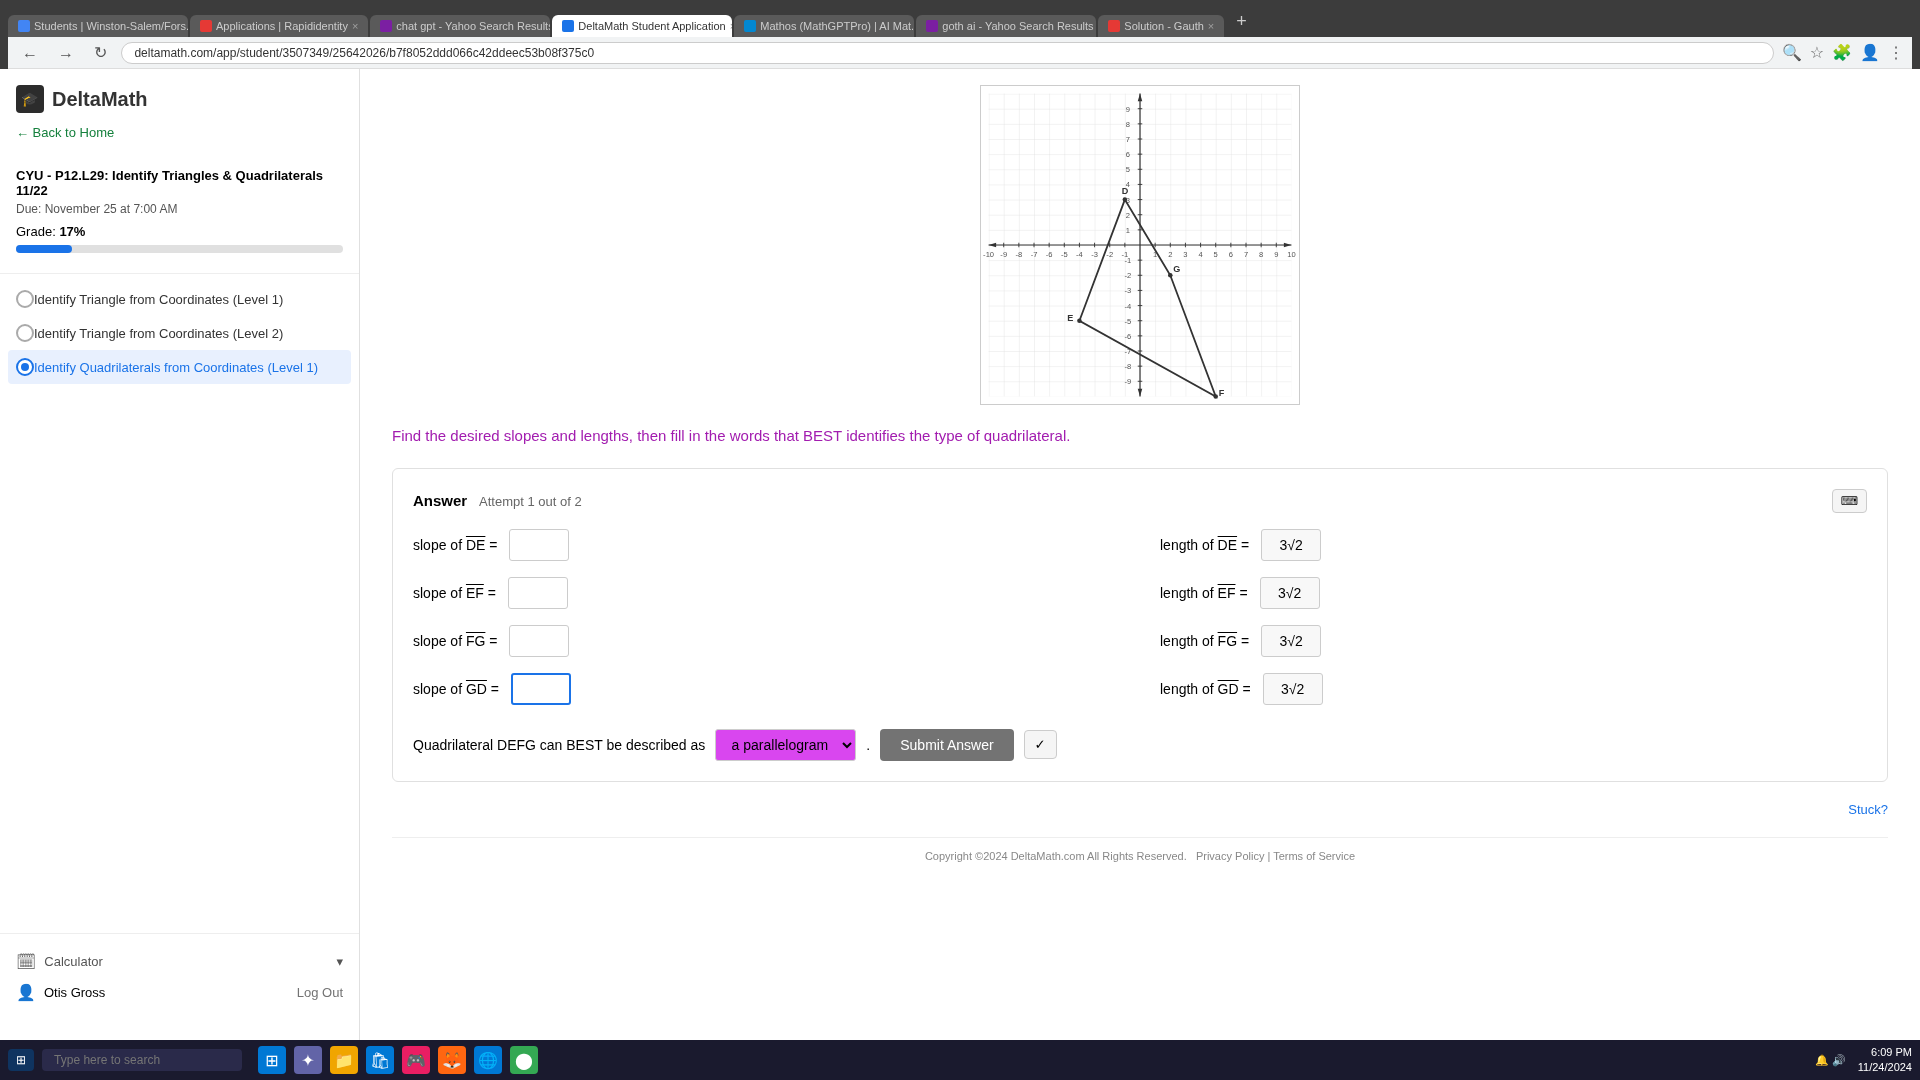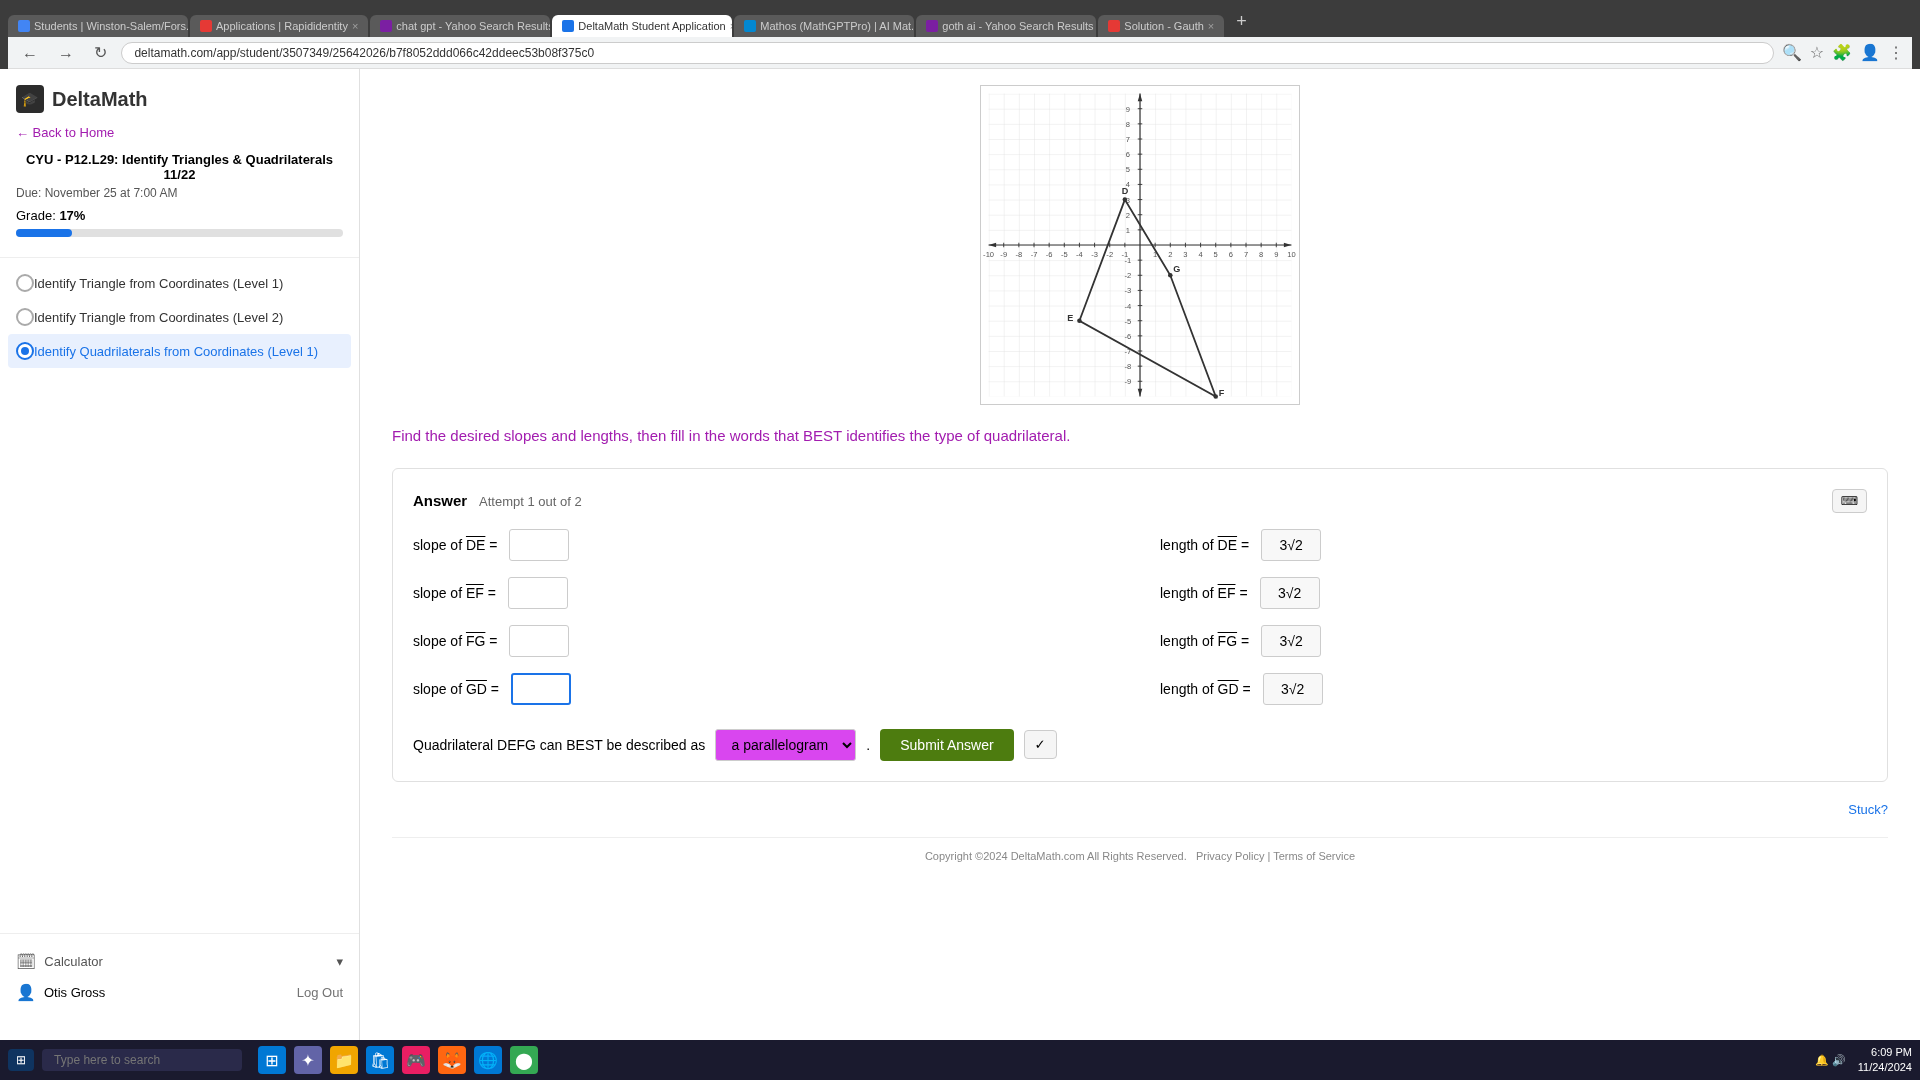--- a/index.html
+++ b/index.html
@@ -18,22 +18,22 @@
     .addr-icons { display: flex; gap: 8px; color: #666; font-size: 16px; }
 
     
     .app { display: flex; flex: 1; overflow: hidden; }
 
     
     .sidebar { width: 360px; flex-shrink: 0; border-right: 1px solid #e0e0e0; display: flex; flex-direction: column; overflow-y: auto; padding-bottom: 20px; }
     .sidebar-header { padding: 16px 16px 8px; border-bottom: 1px solid #eee; }
     .logo { display: flex; align-items: center; gap: 8px; font-size: 20px; font-weight: bold; color: #333; margin-bottom: 12px; }
     .logo-icon { width: 28px; height: 28px; background: #2c2c2c; border-radius: 4px; display: flex; align-items: center; justify-content: center; color: white; font-size: 14px; }
-    .back-link { color: #a21caf; font-size: 13px; cursor: pointer; display: flex; align-items: center; gap: 4px; margin-bottom: 12px; }
-    .assignment-title { font-weight: bold; font-size: 13px; margin-bottom: 4px; text-align: center; }
+    .back-link { color: #15803d; font-size: 13px; cursor: pointer; display: flex; align-items: center; gap: 4px; margin-bottom: 28px; }
+    .assignment-title { font-weight: bold; font-size: 13px; margin-bottom: 4px; }
     .assignment-due { font-size: 12px; color: #555; margin-bottom: 8px; }
     .grade-line { font-size: 13px; margin-bottom: 6px; }
     .grade-pct { font-weight: bold; }
     .progress-bar-bg { height: 8px; background: #e0e0e0; border-radius: 4px; width: 100%; margin-bottom: 12px; }
     .progress-bar-fill { height: 100%; background: #1a73e8; border-radius: 4px; width: 17%; }
     .nav-items { padding: 8px 0; }
     .nav-item { display: flex; align-items: center; padding: 8px 16px; cursor: pointer; font-size: 13px; color: #333; }
     .nav-item.active { background: #e8f0fe; color: #1a73e8; border-radius: 4px; margin: 0 8px; padding: 8px; align-items: center; }
     .nav-item .bullet { width: 18px; height: 18px; border-radius: 50%; border: 2px solid #aaa; flex-shrink: 0; display: flex; align-items: center; justify-content: center; }
     .nav-item.active .bullet { border-color: #1a73e8; background: #fff; }
@@ -57,21 +57,21 @@
 
     .form-grid { display: grid; grid-template-columns: 1fr 1fr; gap: 16px 40px; margin-bottom: 24px; }
     .form-row { display: flex; align-items: center; gap: 12px; font-size: 14px; }
     .form-input { width: 60px; height: 32px; border: 1px solid #ccc; border-radius: 3px; text-align: center; font-size: 14px; padding: 2px; }
     .form-input.active-input { border: 2px solid #1a73e8; }
     .form-input.filled { background: #f8f8f8; }
     .overline { text-decoration: overline; }
 
     .quadrilateral-row { display: flex; align-items: center; gap: 10px; font-size: 14px; flex-wrap: wrap; }
     .dropdown-select { border: 1px solid #ccc; border-radius: 3px; padding: 6px 11px; font-size: 14px; background: #d946ef; cursor: pointer; appearance: auto; text-align: center; }
-    .submit-btn { background: #4d7c0f; color: white; border: none; padding: 8px 20px; border-radius: 4px; font-size: 14px; cursor: pointer; }
+    .submit-btn { background: #737373; color: white; border: none; padding: 8px 20px; border-radius: 4px; font-size: 14px; cursor: pointer; }
     .check-btn { border: 1px solid #ccc; background: #f5f5f5; padding: 6px 10px; border-radius: 4px; cursor: pointer; }
 
     .stuck-link { text-align: right; color: #1a73e8; font-size: 13px; cursor: pointer; margin-top: 20px; }
 
     .footer { text-align: center; font-size: 11px; color: #888; padding: 12px; border-top: 1px solid #eee; margin-top: 20px; }
     .footer a { color: #888; text-decoration: none; }
 
     .taskbar { background: #1a1a2e; color: white; height: 40px; display: flex; align-items: center; padding: 0 8px; font-size: 12px; gap: 8px; }
     .taskbar-start { background: #0f3460; padding: 4px 8px; border-radius: 4px; }
     .taskbar-search { background: #2a2a4a; border: none; color: white; padding: 4px 12px; border-radius: 4px; font-size: 12px; width: 200px; }

